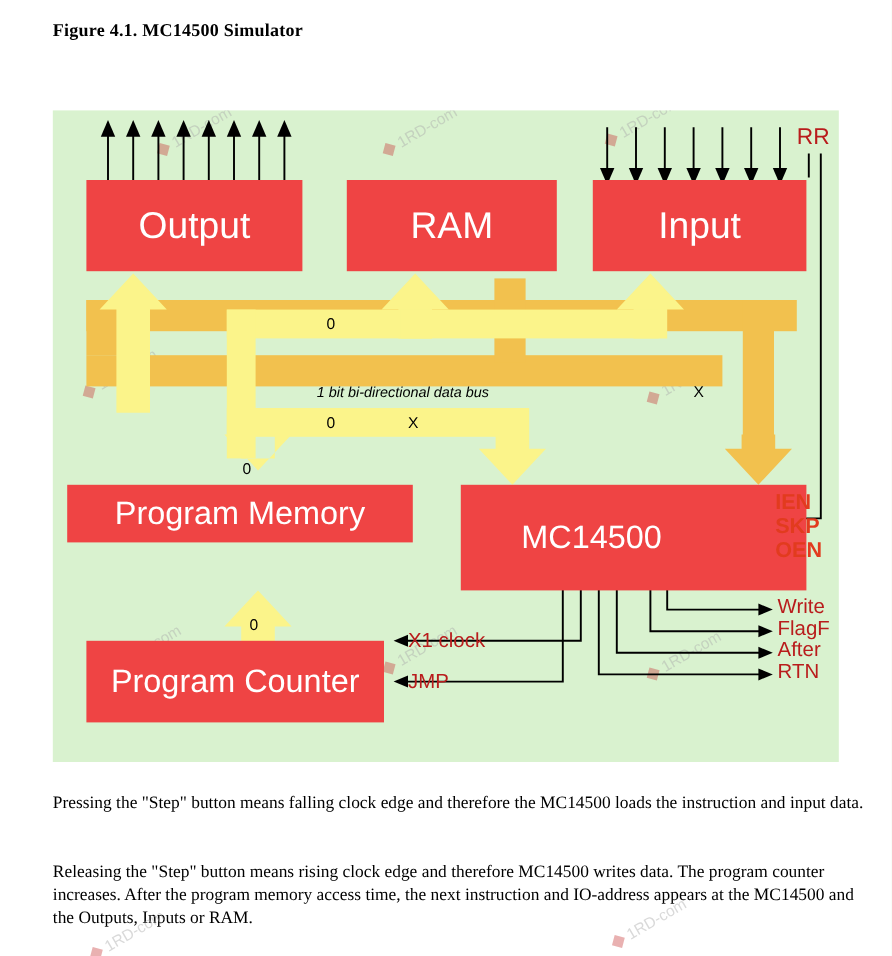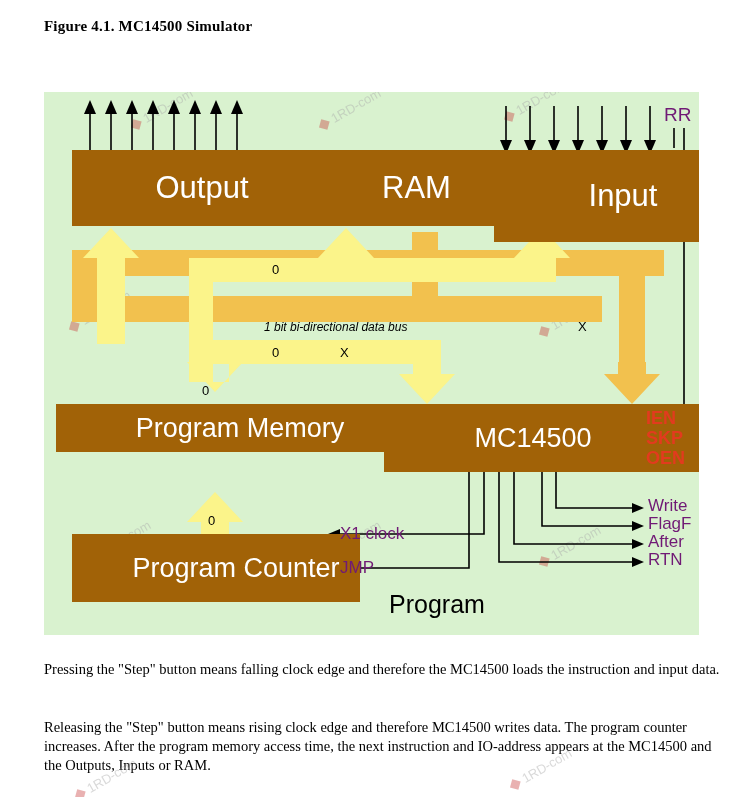--- a/index.html
+++ b/index.html
@@ -47,47 +47,46 @@
     transform: rotate(-30deg);
     white-space: nowrap;
     pointer-events: none;
     user-select: none;
   }
   .wm .red { color: rgba(200,60,60,0.40); font-weight: bold; font-size: 15px; }
 
   
   .blk {
     position: absolute;
-    background: #a16207;
+    background: #ef4444;
     color: #fff;
     font-family: "Liberation Sans", sans-serif;
     display: flex;
     align-items: center;
     justify-content: center;
     text-align: center;
-    padding-left: 40px;
   }
   .blk-lg { font-size: 31px; }
   .blk-md { font-size: 27px; }
 
   .reglist {
     position: absolute;
     color: #e23b1e;
     font-family: "Liberation Sans", sans-serif;
     font-size: 18px;
     font-weight: bold;
     line-height: 20px;
     text-align: left;
   }
 
   .lbl {
     position: absolute;
     font-family: "Liberation Sans", sans-serif;
     font-size: 17px;
-    color: #701a75;
+    color: #b91c1c;
     white-space: nowrap;
   }
   .lbl-sm {
     position: absolute;
     font-family: "Liberation Sans", sans-serif;
     font-size: 12px;
     color: #000;
     white-space: nowrap;
     font-style: italic;
   }
@@ -238,24 +237,24 @@
 
         <path d="M 284 442 L 296 437 L 296 447 Z"></path>
         <path d="M 284 476 L 296 471 L 296 481 Z"></path>
       </g>
     </svg>
 
     <div class="lbl" style="left:620px; top:12px; font-size:19px;">RR</div>
 
     <div class="blk blk-lg" style="left:28px; top:58px; width:180px; height:76px;">Output</div>
     <div class="blk blk-lg" style="left:245px; top:58px; width:175px; height:76px;">RAM</div>
-    <div class="blk blk-lg" style="left:450px; top:58px; width:178px; height:92px;">Input</div>
+    <div class="blk blk-lg" style="left:450px; top:58px; width:178px; height:76px;">Input</div>
 
     <div class="blk blk-md" style="left:12px; top:312px; width:288px; height:48px;">Program Memory</div>
-    <div class="blk blk-md" style="left:340px; top:312px; width:288px; height:68px;">
+    <div class="blk blk-md" style="left:340px; top:312px; width:288px; height:88px;">
       <span style="margin-right:70px;">MC14500</span>
     </div>
     <div class="reglist" style="left:602px; top:316px;">
       <div>IEN</div>
       <div>SKP</div>
       <div>OEN</div>
     </div>
 
     <div class="blk blk-md" style="left:28px; top:442px; width:248px; height:68px;">Program Counter</div>
 
@@ -268,21 +267,20 @@
     <div class="lbl-zero" style="left:164px; top:421px;">0</div>
 
     <div class="lbl" style="left:296px; top:432px;">X1 clock</div>
     <div class="lbl" style="left:296px; top:466px;">JMP</div>
 
     <div class="lbl" style="left:604px; top:404px;">Write</div>
     <div class="lbl" style="left:604px; top:422px;">FlagF</div>
     <div class="lbl" style="left:604px; top:440px;">After</div>
     <div class="lbl" style="left:604px; top:458px;">RTN</div>
 
-    <div class="lbl-prog" style="left:345px; top:498px;">Program</div>
 
   </div>
 
   <div class="para p1">Pressing the "Step" button means falling clock edge and therefore the MC14500 loads the instruction and input data.</div>
   <div class="para p2">Releasing the "Step" button means rising clock edge and therefore MC14500 writes data. The program counter increases. After the program memory access time, the next instruction and IO-address appears at the MC14500 and the Outputs, Inputs or RAM.</div>
 
   <div class="wm" style="left:505px; top:760px;"><span class="red">◆</span> 1RD-com</div>
   <div class="wm" style="left:70px; top:770px;"><span class="red">◆</span> 1RD-com</div>
 
 </div>

